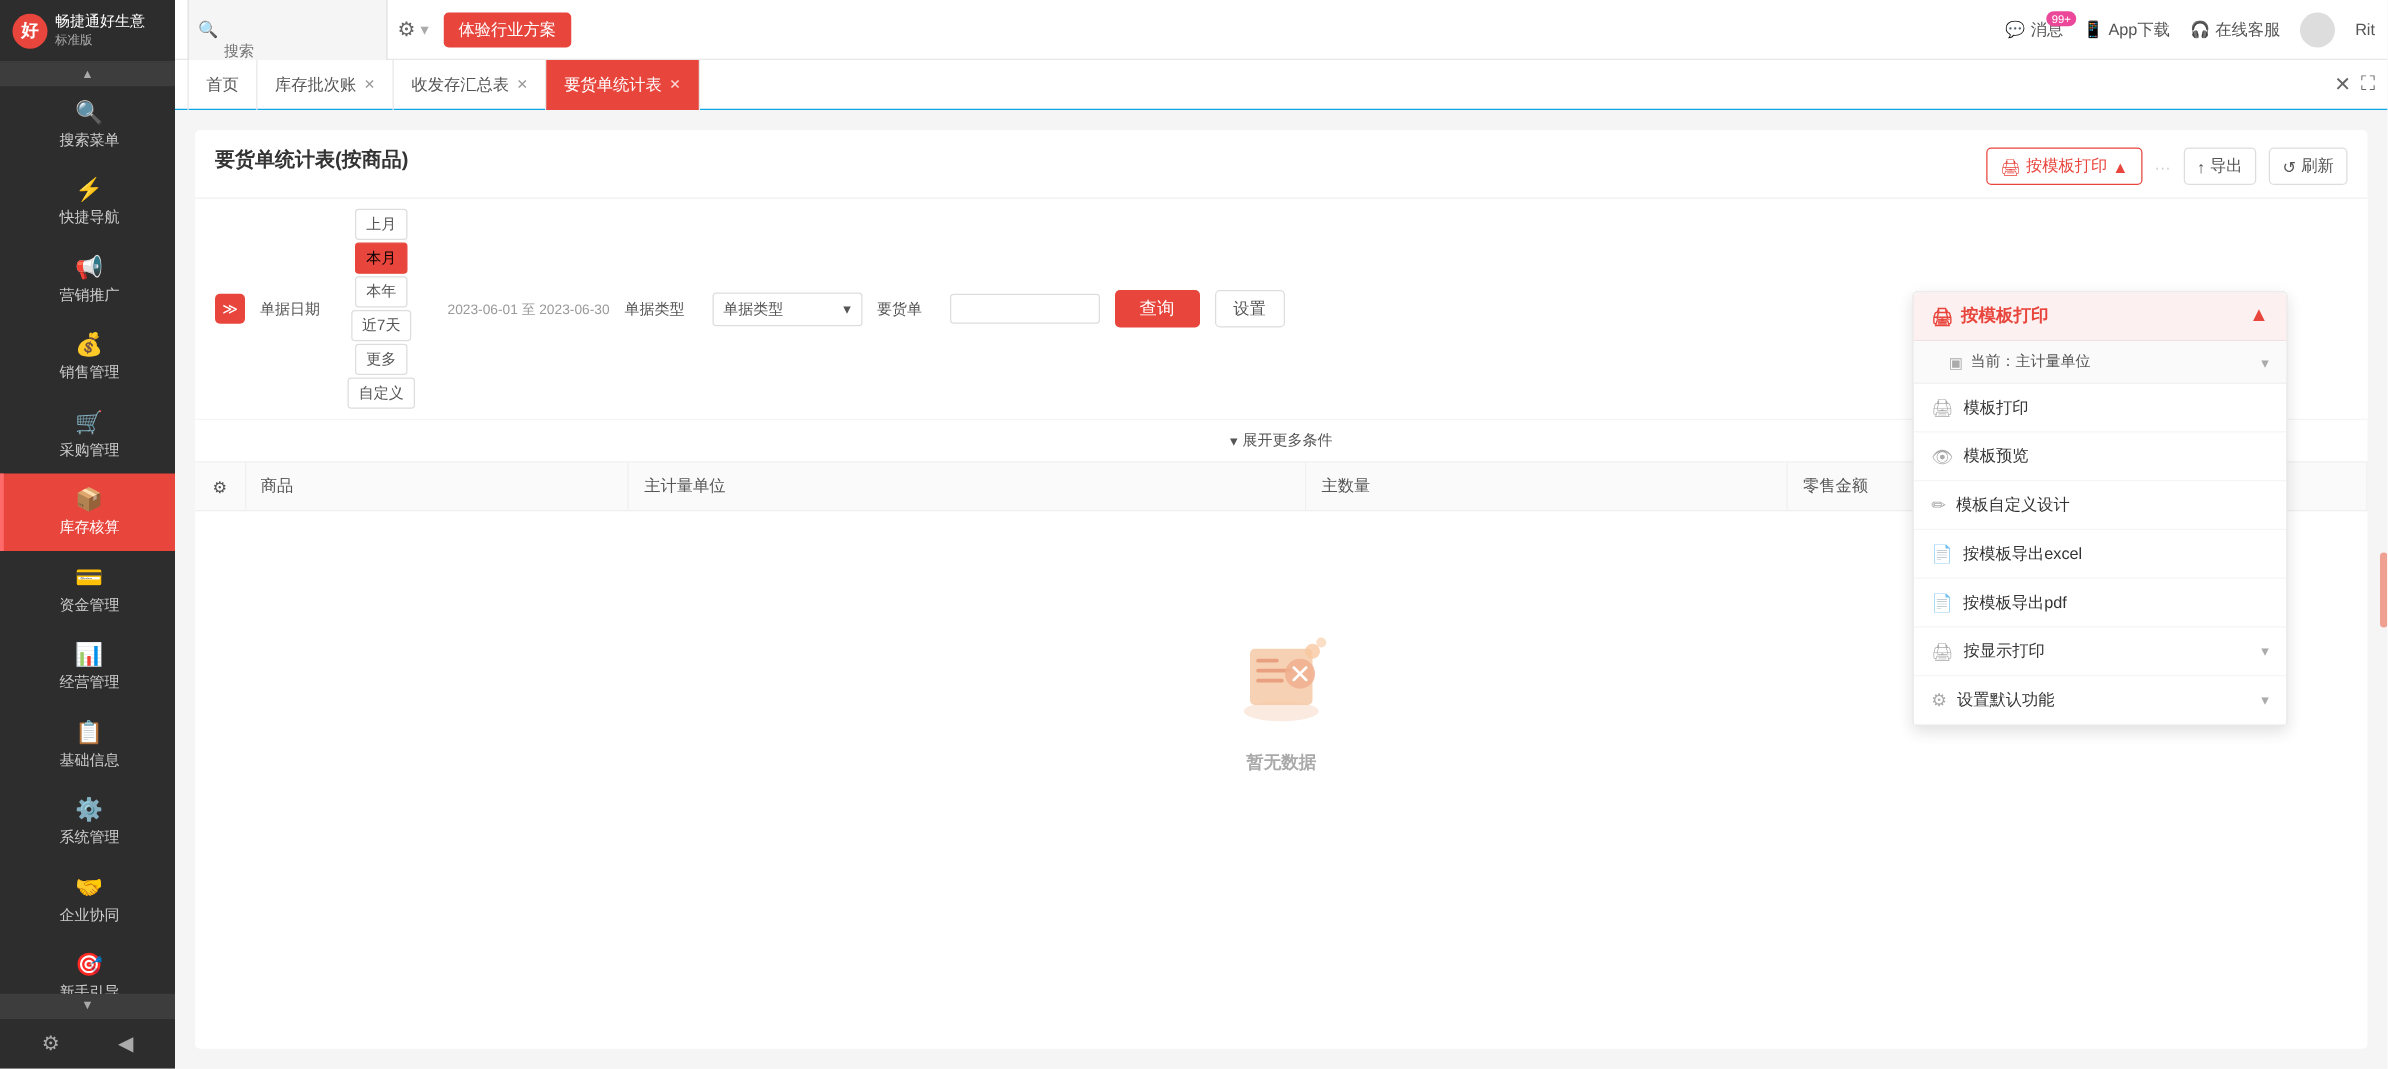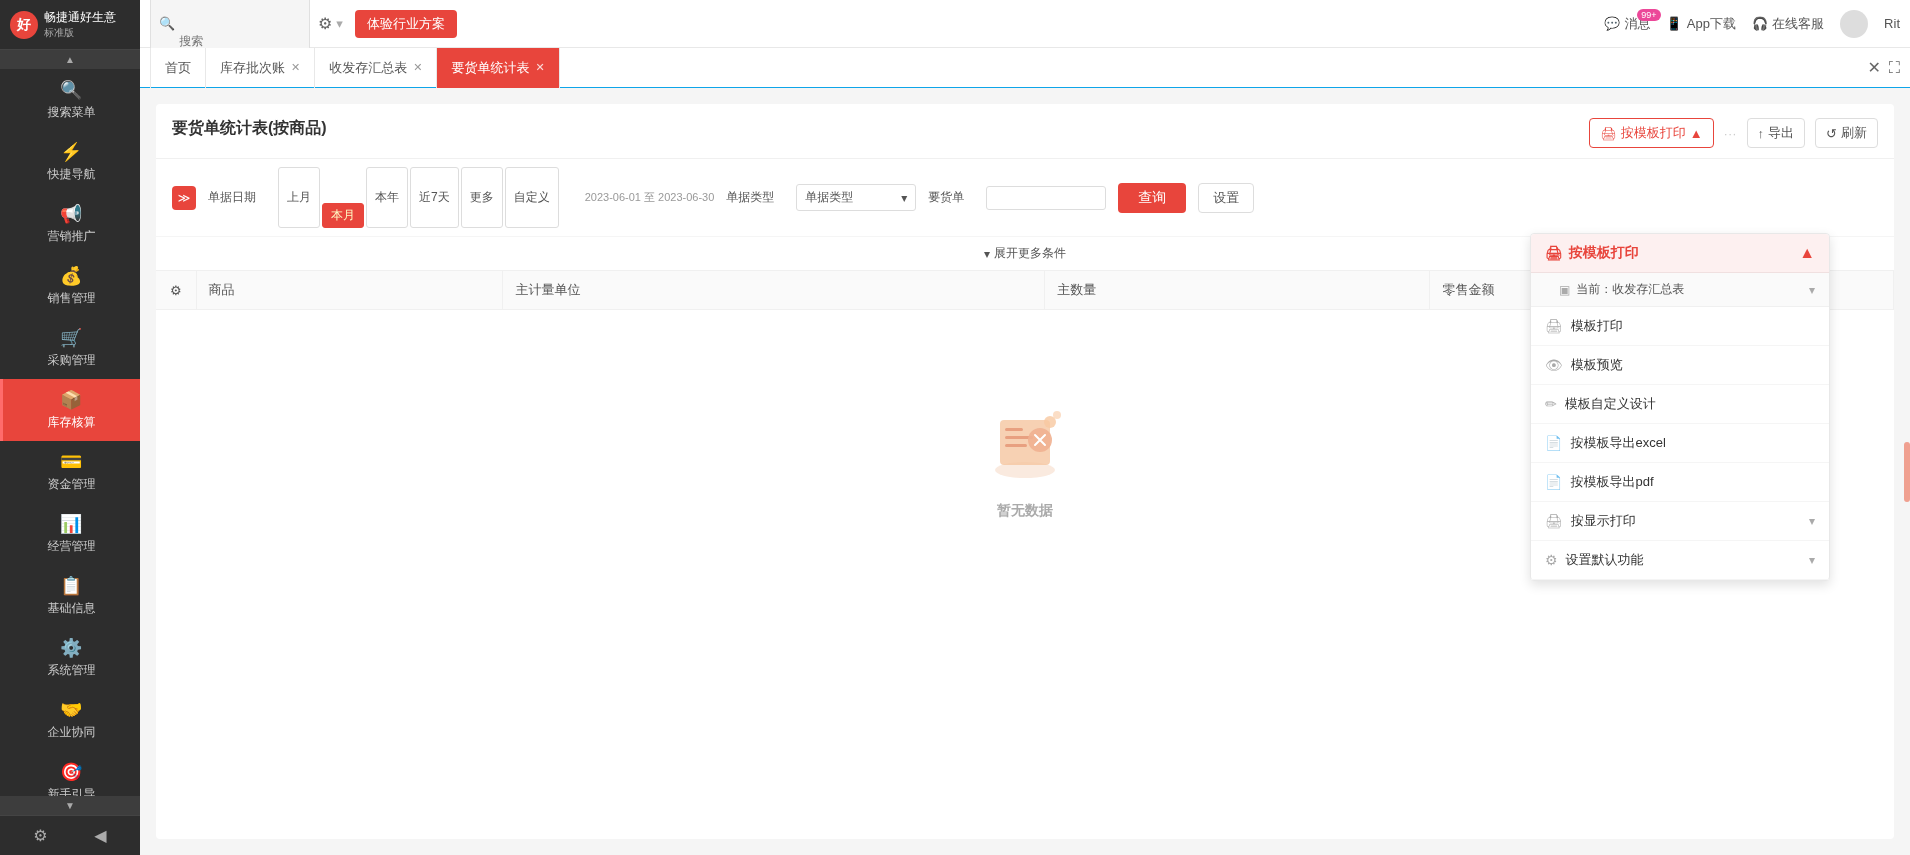--- a/index.html
+++ b/index.html
@@ -297,36 +297,37 @@
       flex-shrink: 0;
     }
     .filter-group {
       display: flex;
       align-items: center;
       gap: 22px;
     }
     .filter-label { color: #555; font-size: 12px; white-space: nowrap; }
     .date-btns {
       display: flex;
+      align-items: center;
       gap: 2px;
+      flex-direction: column;
     }
     .date-btn {
       padding: 3px 8px;
       border: 1px solid #ddd;
       background: white;
       border-radius: 3px;
       cursor: pointer;
       font-size: 12px;
       color: #555;
     }
     .date-btn.active {
       background: #e8453c;
-      color: #fef9c3;
+      color: #000000;
       border-color: #e8453c;
-      margin-top: 36px;
     }
     .date-range { font-size: 11px; color: #999; margin-left: 4px; }
 
     .filter-select {
       display: flex;
       align-items: center;
       gap: 4px;
       border: 1px solid #ddd;
       border-radius: 3px;
       padding: 4px 8px;
@@ -718,21 +719,21 @@
         <div class="td-header-left">
           <span>🖨</span>
           <span>按模板打印</span>
         </div>
         <span class="td-header-right">▲</span>
       </div>
 
       <div class="td-current-row">
         <div style="display:flex;align-items:center;gap:6px;">
           <span style="color:#aaa;">▣</span>
-          <span>当前：收发存汇总表</span>
+          <span>当前：主计量单位</span>
         </div>
         <span style="color:#aaa;">▾</span>
       </div>
 
       <div class="td-item">
         <div class="td-item-left">
           <span class="td-item-icon">🖨</span>
           <span>模板打印</span>
         </div>
       </div>

